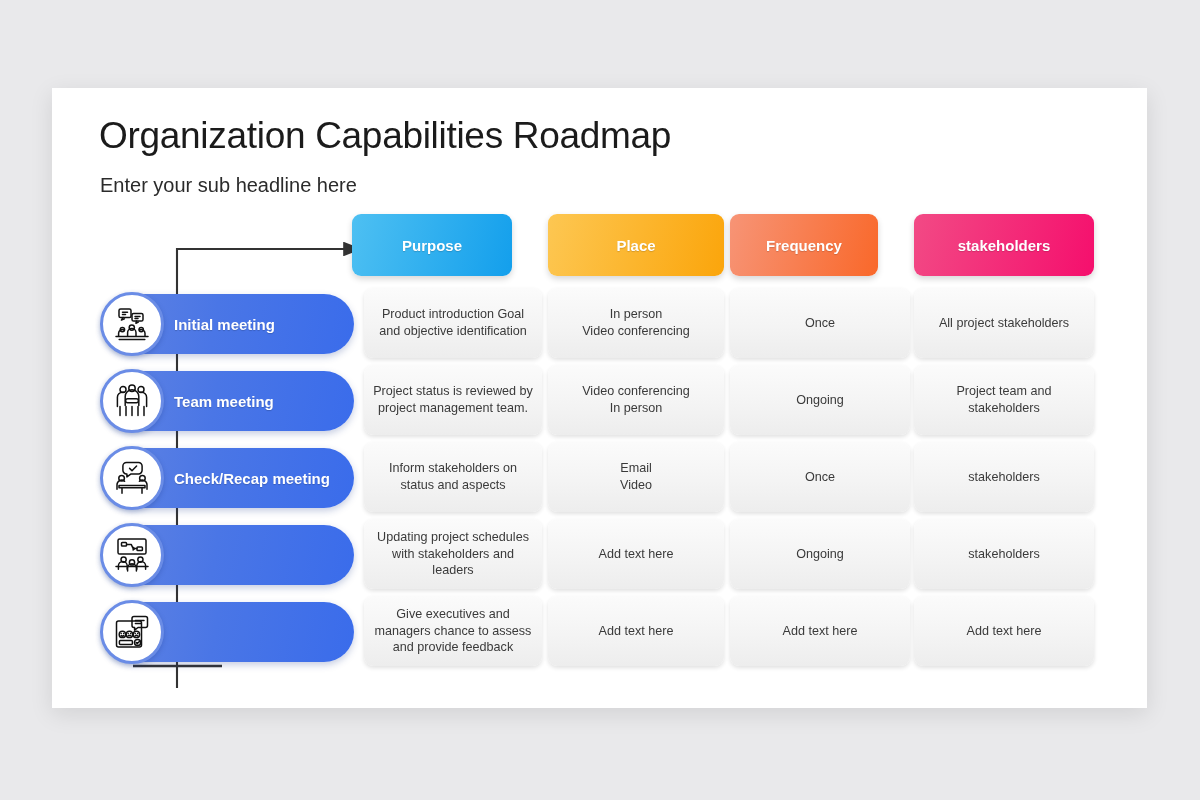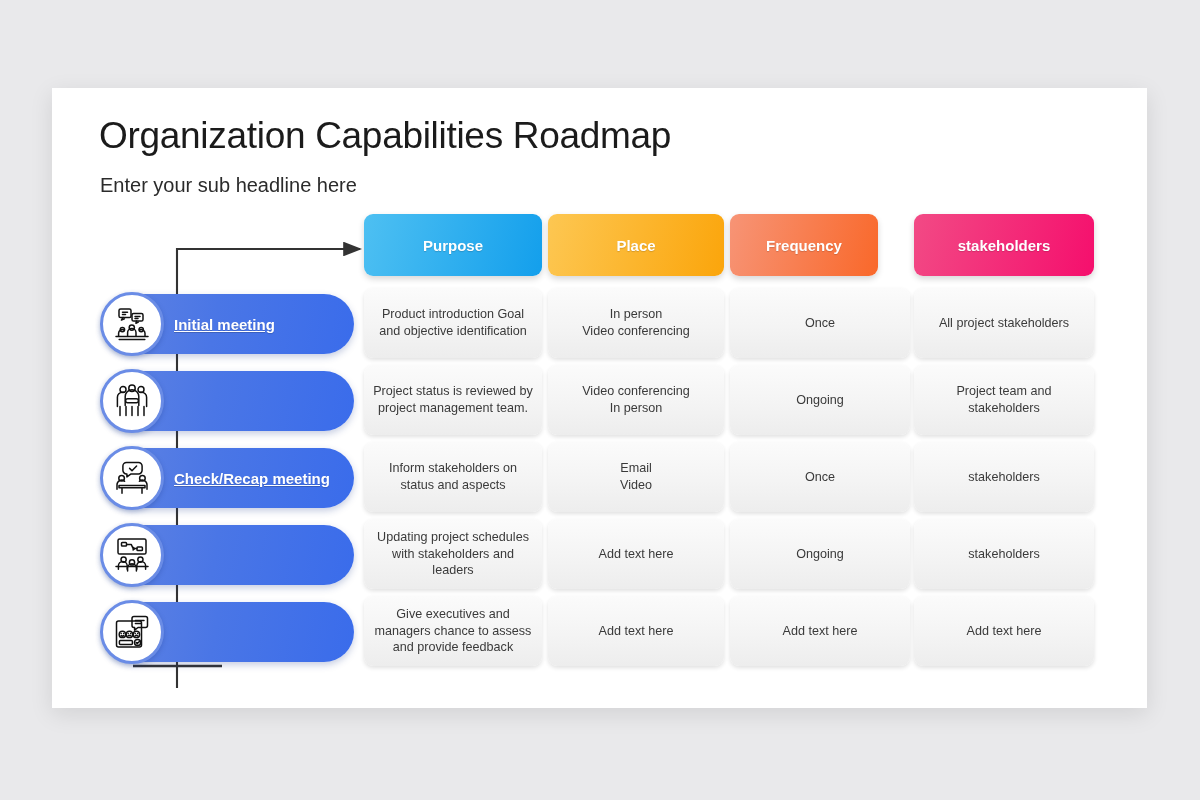--- a/index.html
+++ b/index.html
@@ -48,21 +48,20 @@
   }
   .pill-label {
     position: absolute;
     left: 72px; top: 0; height: 60px;
     display: flex; align-items: center;
     color: #ffffff;
     font-size: 15px;
     font-weight: bold;
     white-space: nowrap;
     text-shadow: 0 1px 1px rgba(0,0,0,0.18);
-    text-decoration: underline;
   }
   .pill-icon {
     position: absolute;
     left: -2px; top: -2px;
     width: 64px; height: 64px;
     border-radius: 50%;
     background: #ffffff;
     border: 3px solid #6a8ce6;
     box-sizing: border-box;
     display: flex; align-items: center; justify-content: center;
@@ -149,20 +148,21 @@
             <circle cx="11" cy="8.6" r="3"></circle>
             <circle cx="20" cy="7.2" r="3.2"></circle>
             <circle cx="29" cy="8.6" r="3"></circle>
             <path d="M5.4 25.5v-9.2a5 5 0 0 1 5-5h1.6"></path>
             <path d="M34.6 25.5v-9.2a5 5 0 0 0-5-5H28"></path>
             <path d="M13.2 24.6v-9a6.8 6.8 0 0 1 13.6 0v9"></path>
             <path d="M15.6 17.8h8.8a2 2 0 0 1 0 4h-8.8a2 2 0 0 1 0-4z"></path>
             <path d="M8 25.5v9M14 25.5v9M20 25.5v9M26 25.5v9M32 25.5v9"></path>
           </svg>
         </div>
+        <div class="pill-label">Team meeting</div>
       </div>
       <div class="pill" style="top: 360px;">
         <div class="pill-icon">
           <svg width="40" height="40" viewBox="0 0 40 40" fill="none" stroke="#111" stroke-width="1.5" stroke-linecap="round" stroke-linejoin="round">
             <path d="M14.5 4.5h12a3.6 3.6 0 0 1 3.6 3.6v4.2a3.6 3.6 0 0 1-3.6 3.6h-7.4l-4.2 3v-3h-.4a3.6 3.6 0 0 1-3.6-3.6V8.1a3.6 3.6 0 0 1 3.6-3.6z"></path>
             <path d="M17.6 10.4l2.4 2.4 4.6-4.8"></path>
             <circle cx="9.6" cy="20.2" r="2.8"></circle>
             <path d="M5 31.2v-4.4a4.6 4.6 0 0 1 7.6-3.5"></path>
             <circle cx="30.4" cy="20.2" r="2.8"></circle>
             <path d="M35 31.2v-4.4a4.6 4.6 0 0 0-7.6-3.5"></path>
@@ -203,21 +203,21 @@
             <path d="M16.2 21.6h.02M18.6 21.6h.02M16.3 23.6h2.2"></path>
             <path d="M23.2 21.6h.02M25.6 21.6h.02M23.3 23.8q1.1-1 2.2 0"></path>
             <rect x="7.4" y="28.4" width="13" height="4.2" rx="1"></rect>
             <circle cx="25.6" cy="30.5" r="3.1"></circle>
             <path d="M24.2 30.5l1.1 1.1 2.1-2.2"></path>
           </svg>
         </div>
       </div>
     </div>
   <div id="tabs">
-      <div class="htab" style="left: 312px; width: 178px; background: linear-gradient(105deg, rgb(78, 192, 242) 0%, rgb(19, 159, 236) 100%);">Purpose</div>
+      <div class="htab" style="left: 300px; width: 160px; background: linear-gradient(105deg, rgb(78, 192, 242) 0%, rgb(19, 159, 236) 100%);">Purpose</div>
       <div class="htab" style="left: 496px; width: 176px; background: linear-gradient(105deg, rgb(253, 199, 82) 0%, rgb(251, 165, 11) 100%);">Place</div>
       <div class="htab" style="left: 678px; width: 148px; background: linear-gradient(105deg, rgb(247, 148, 118) 0%, rgb(249, 104, 42) 100%);">Frequency</div>
       <div class="htab" style="left: 862px; width: 180px; background: linear-gradient(105deg, rgb(242, 74, 133) 0%, rgb(245, 15, 109) 100%);">stakeholders</div>
     </div>
   <div id="cells">
       <div class="cell" style="left: 312px; width: 178px; top: 200px;">
         <span class="cell-text">Product introduction Goal
 and objective identification</span>
       </div>
       <div class="cell" style="left: 496px; width: 176px; top: 200px;">

